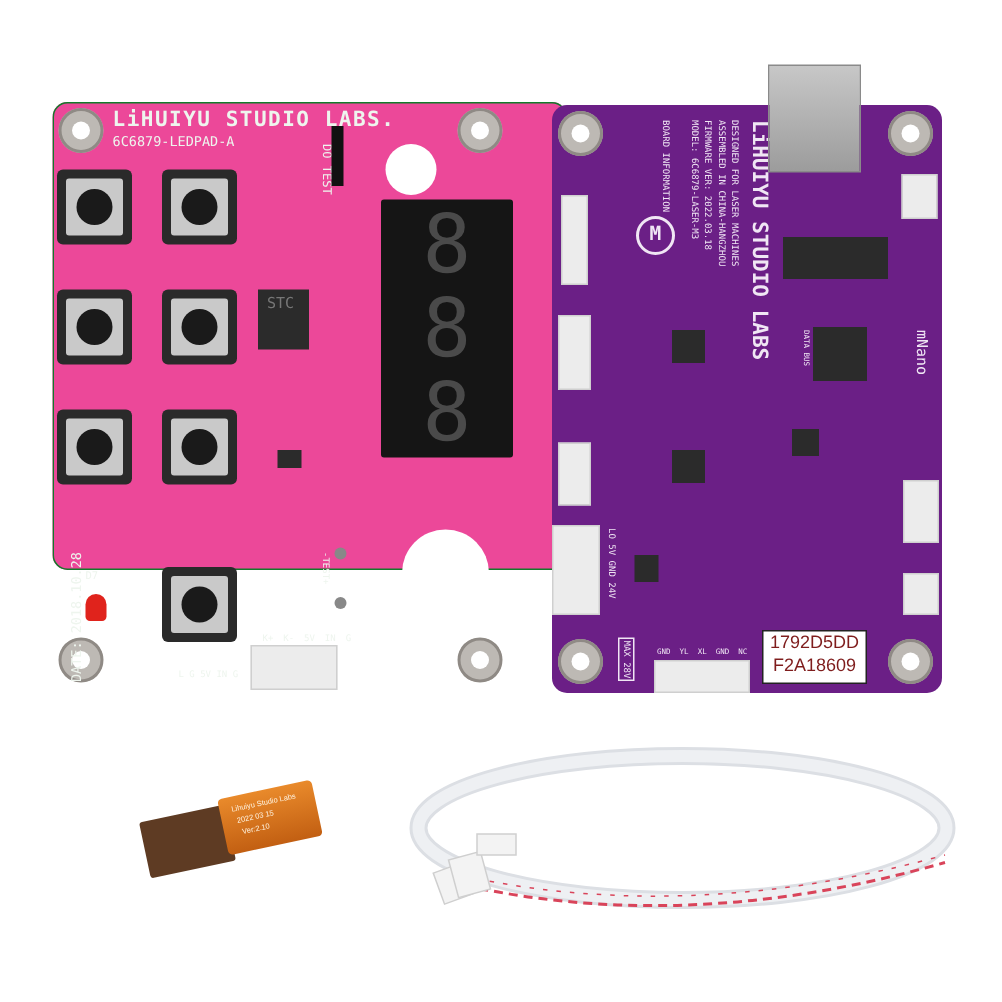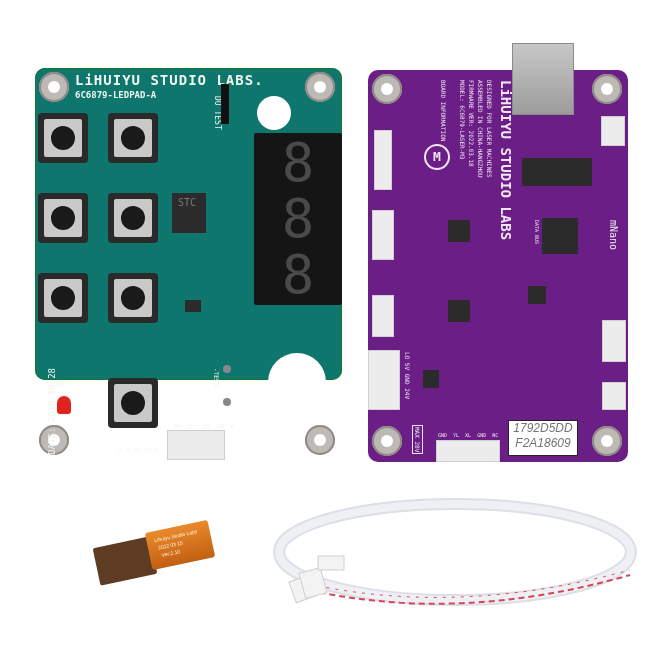--- a/index.html
+++ b/index.html
@@ -1,54 +1,54 @@
 <!DOCTYPE html>
 <html><head>
 <meta charset="utf-8">
 <style>
   html,body{margin:0;padding:0;background:#ffffff;}
   body{width:668px;height:668px;position:relative;overflow:hidden;font-family:"DejaVu Sans Mono",monospace;}
   .abs{position:absolute;}
   
-  .green{left:35px;top:68px;width:307px;height:312px;background:#0f766e;border-radius:10px;box-shadow:inset 0 0 0 1px #127a2a;}
+  .green{left:35px;top:68px;width:307px;height:312px;background:#ec4899;border-radius:10px;box-shadow:inset 0 0 0 1px #127a2a;padding-left:36px;}
   .pcbtext{color:#eef5ee;font-weight:bold;white-space:nowrap;}
   .mnt{width:30px;height:30px;border-radius:50%;background:#bdb9b4;box-shadow:inset 0 0 0 2px #8f8a85;}
   .mnt::after{content:"";position:absolute;left:9px;top:9px;width:12px;height:12px;border-radius:50%;background:#fff;}
   .btn{width:50px;height:50px;background:#2a2a2a;border-radius:4px;}
   .btn .cap{position:absolute;left:6px;top:6px;width:38px;height:38px;background:#c9c9c9;border-radius:2px;}
   .btn .cap::after{content:"";position:absolute;left:7px;top:7px;width:24px;height:24px;border-radius:50%;background:#1a1a1a;}
   .display{left:254px;top:133px;width:88px;height:172px;background:#151515;border-radius:2px;}
   .digit{font-family:"DejaVu Sans Mono",monospace;font-size:54px;color:#4a4a4a;line-height:52px;text-align:center;width:88px;left:0;}
   .hole{background:#fff;border-radius:50%;}
   .chip{background:#2b2b2b;}
   .connector{background:#ececec;border:1px solid #cfcfcf;}
   .led{width:14px;height:18px;background:#e0231c;border-radius:7px 7px 3px 3px;}
   
   .purple{left:368px;top:70px;width:260px;height:392px;background:#6b1f86;border-radius:10px;}
   .usbport{left:512px;top:43px;width:60px;height:70px;background:linear-gradient(#c7c7c7,#9c9c9c);border:1px solid #8a8a8a;}
-  .label{left:508px;top:420px;width:68px;height:34px;background:#fff;border:1px solid #222;font-family:"Liberation Sans",sans-serif;font-size:12px;line-height:15px;text-align:center;color:#737373;font-style:italic;}
+  .label{left:508px;top:420px;width:68px;height:34px;background:#fff;border:1px solid #222;font-family:"Liberation Sans",sans-serif;font-size:12px;line-height:15px;text-align:center;color:#7f1d1d;}
   .vtext{writing-mode:vertical-rl;color:#f0e6f4;font-size:8px;white-space:nowrap;}
   
   .key-body{left:148px;top:526px;width:64px;height:38px;background:linear-gradient(#e98a2b,#c25f12);transform:rotate(-12deg);border-radius:3px;}
   .key-plug{left:96px;top:542px;width:58px;height:38px;background:#5e3b23;transform:rotate(-12deg);border-radius:2px;}
   .keytxt{color:#fff3e0;font-size:5px;font-family:"Liberation Sans",sans-serif;}
   
   svg{position:absolute;left:0;top:0;}
 </style>
 </head>
 <body>
 
 <div class="abs green">
   <div class="abs mnt" style="left:4px;top:4px;"></div>
   <div class="abs mnt" style="left:270px;top:4px;"></div>
   <div class="abs mnt" style="left:4px;top:357px;"></div>
   <div class="abs mnt" style="left:270px;top:357px;"></div>
 
   <div class="abs pcbtext" style="left:40px;top:4px;font-size:14px;letter-spacing:1px;">LiHUIYU STUDIO LABS.</div>
-  <div class="abs pcbtext" style="left:40px;top:22px;font-size:9px;font-weight:bold;">6C6879-LEDPAD-A</div>
+  <div class="abs pcbtext" style="left:40px;top:22px;font-size:9px;font-weight:normal;">6C6879-LEDPAD-A</div>
   <div class="abs vtext" style="left:178px;top:28px;color:#eef5ee;"><span>DO</span> <span>TEST</span></div>
   <div class="abs" style="left:186px;top:16px;width:8px;height:40px;background:#111;"></div>
 
   <div class="abs hole" style="left:222px;top:28px;width:34px;height:34px;"></div>
   <div class="abs hole" style="left:233px;top:285px;width:58px;height:58px;"></div>
 
   <div class="abs btn" style="left:3px;top:45px;">
       <div class="cap"></div>
     </div>
   <div class="abs btn" style="left:73px;top:45px;">

